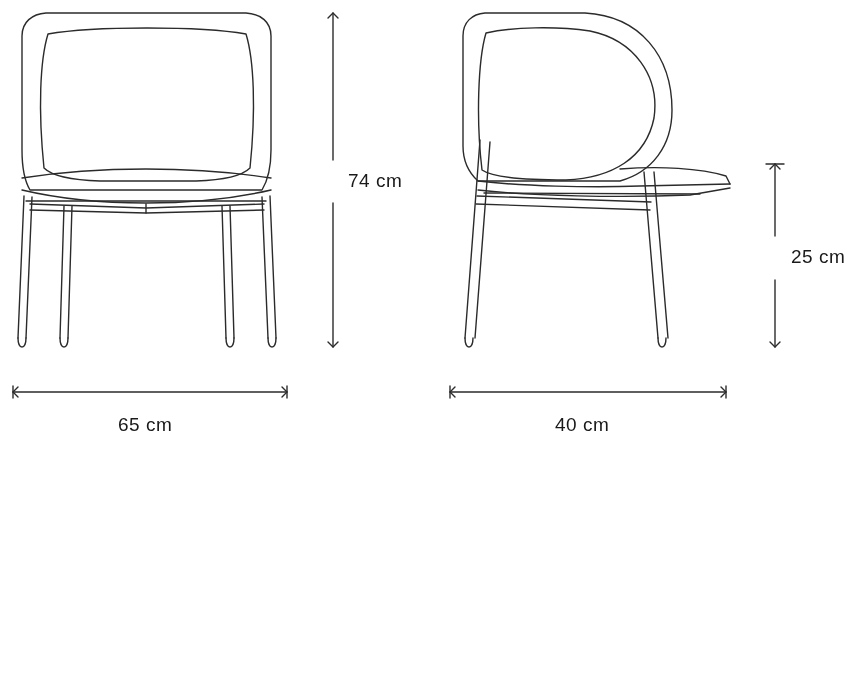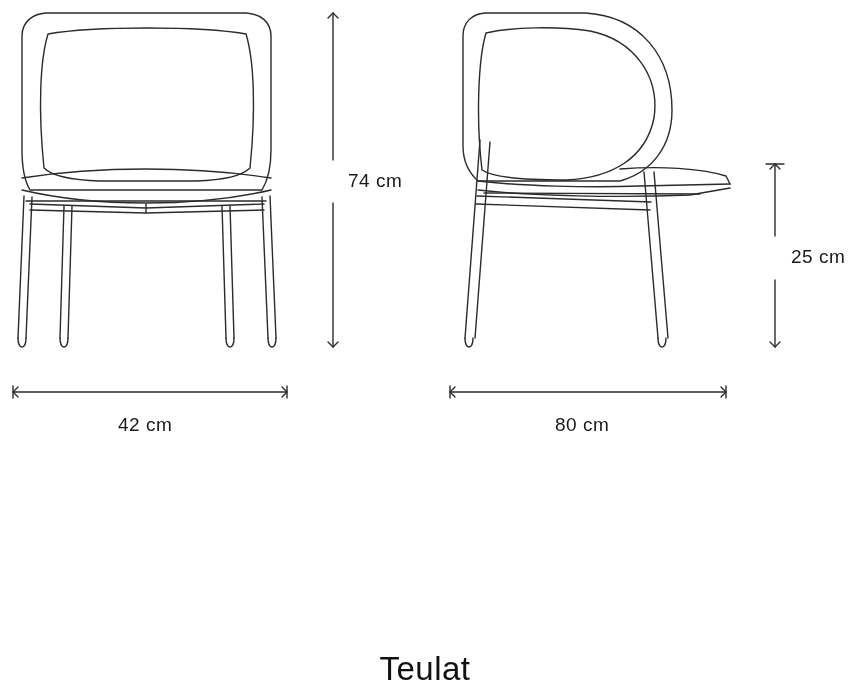--- a/index.html
+++ b/index.html
@@ -165,19 +165,18 @@
         <path d="M721,387 L726,392 L721,397"></path>
       </g>
 
     </g>
   </svg>
 
   <div class="dim-label" id="label-height-front">74 cm</div>
 
   <div class="dim-label" id="label-height-side">25 cm</div>
 
-  <div class="dim-label" id="label-width-front">42 cm</div>
+  <div class="dim-label" id="label-width-front">65 cm</div>
 
-  <div class="dim-label" id="label-width-side">80 cm</div>
+  <div class="dim-label" id="label-width-side">40 cm</div>
 
-  <div id="brand-wordmark">Teulat</div>
 
 </div>
 
 </body></html>

